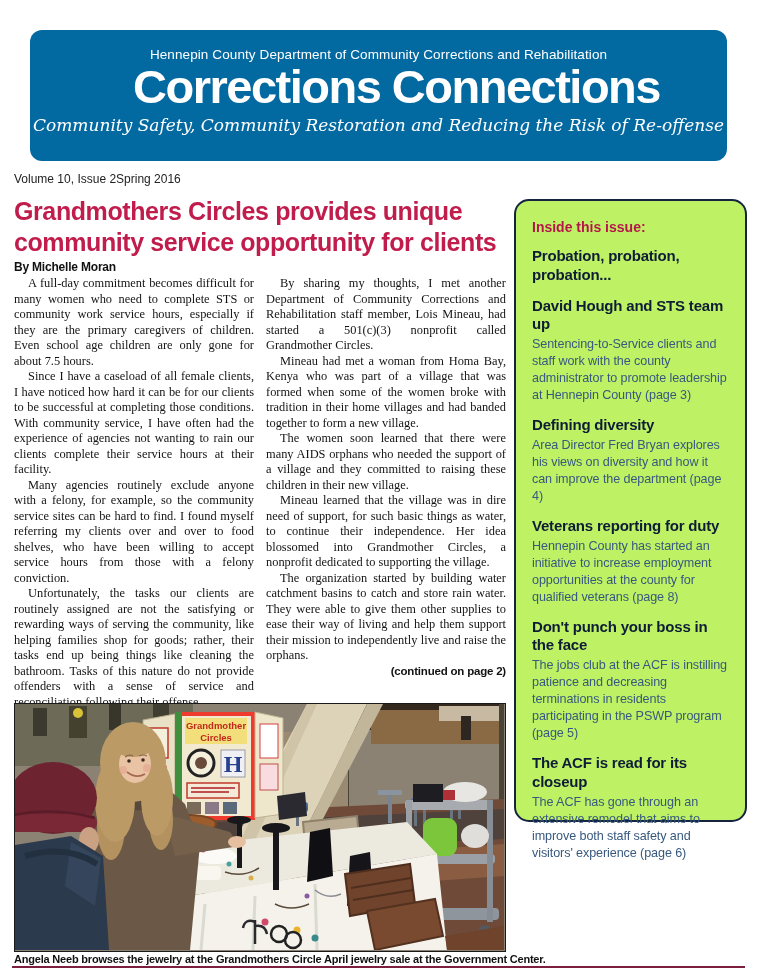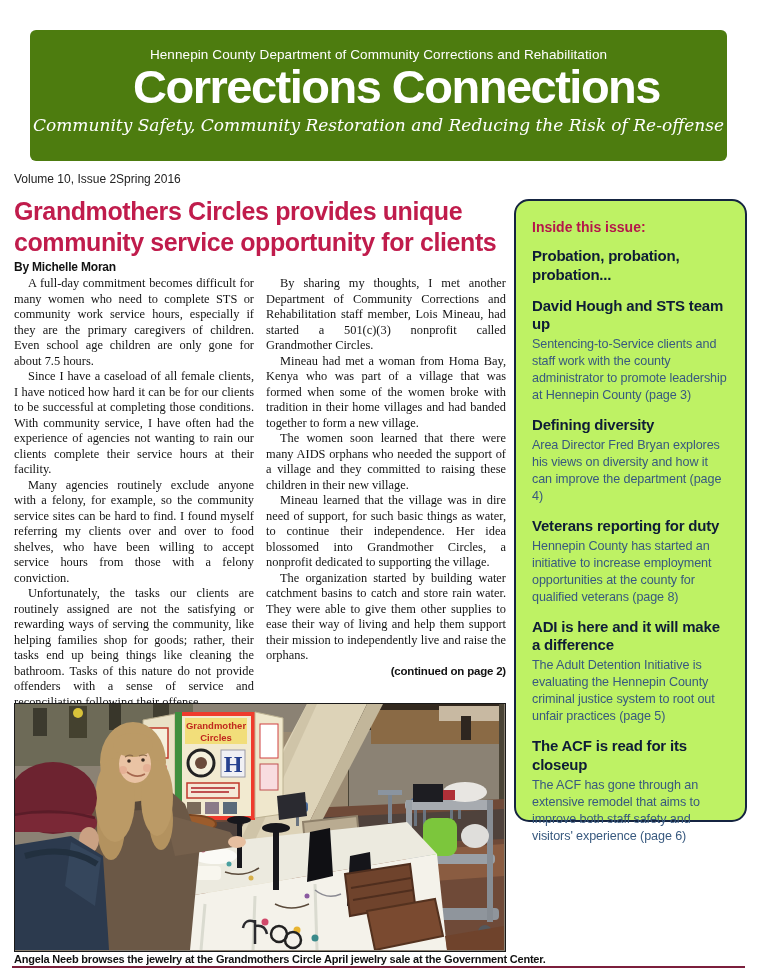--- a/index.html
+++ b/index.html
@@ -2,21 +2,21 @@
 <html><head>
 <meta charset="utf-8">
 <style>
   * { margin:0; padding:0; box-sizing:border-box; }
   html,body { background:#ffffff; }
   .page { position:relative; width:757px; height:980px; background:#ffffff; overflow:hidden;
           font-family:"Liberation Sans", sans-serif; }
 
   
   .banner { position:absolute; left:30px; top:30px; width:697px; height:131px;
-            background:#4d7c0f; border-radius:6px; color:#ffffff; text-align:center; }
+            background:#0369a1; border-radius:12px; color:#ffffff; text-align:center; }
   .banner-dept { padding-top:17px; font-size:13.5px; letter-spacing:0.1px; }
   .banner-title { font-size:47px; font-weight:bold; letter-spacing:-1.5px; line-height:1.04; margin-top:1px;padding-left:36px; }
   .banner-tagline { font-family:"DejaVu Serif", serif; font-style:italic; font-size:17px; margin-top:3px; }
 
   
   .meta { position:absolute; left:14px; top:172px; width:730px; display:flex;
           justify-content:flex-start; font-size:12px; color:#222222; }
 
   
   .headline { position:absolute; left:14px; top:196px; width:486px; font-size:25px; font-weight:bold;
@@ -98,22 +98,22 @@
     </div>
     <div class="sb-item">
       <div class="sb-title">Defining diversity</div>
       <div class="sb-desc">Area Director Fred Bryan explores his views on diversity and how it can improve the department (page 4)</div>
     </div>
     <div class="sb-item">
       <div class="sb-title">Veterans reporting for duty</div>
       <div class="sb-desc">Hennepin County has started an initiative to increase employment opportunities at the county for qualified veterans (page 8)</div>
     </div>
     <div class="sb-item">
-      <div class="sb-title">ADI is here and it will make a difference</div>
-      <div class="sb-desc">The Adult Detention Initiative is evaluating the Hennepin County criminal justice system to root out unfair practices (page 5)</div>
+      <div class="sb-title">Don't punch your boss in the face</div>
+      <div class="sb-desc">The jobs club at the ACF is instilling patience and decreasing terminations in residents participating in the PSWP program (page 5)</div>
     </div>
     <div class="sb-item">
       <div class="sb-title">The ACF is read for its closeup</div>
       <div class="sb-desc">The ACF has gone through an extensive remodel that aims to improve both staff safety and visitors' experience (page 6)</div>
     </div>
   </div>
 
   <div class="photo">
     <svg width="489" height="246" viewBox="0 0 489 246" xmlns="http://www.w3.org/2000/svg">
 

